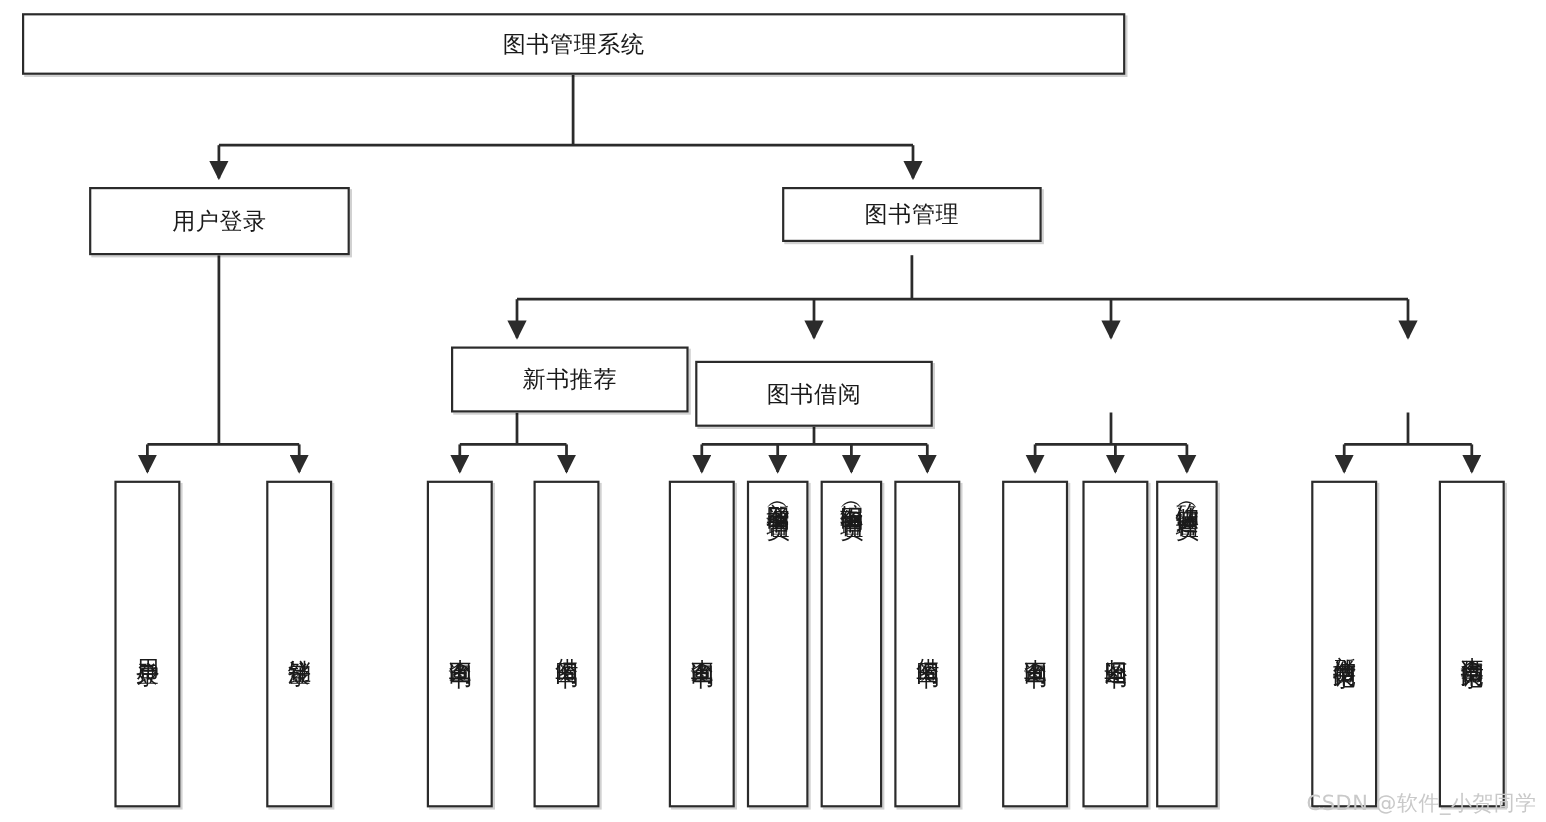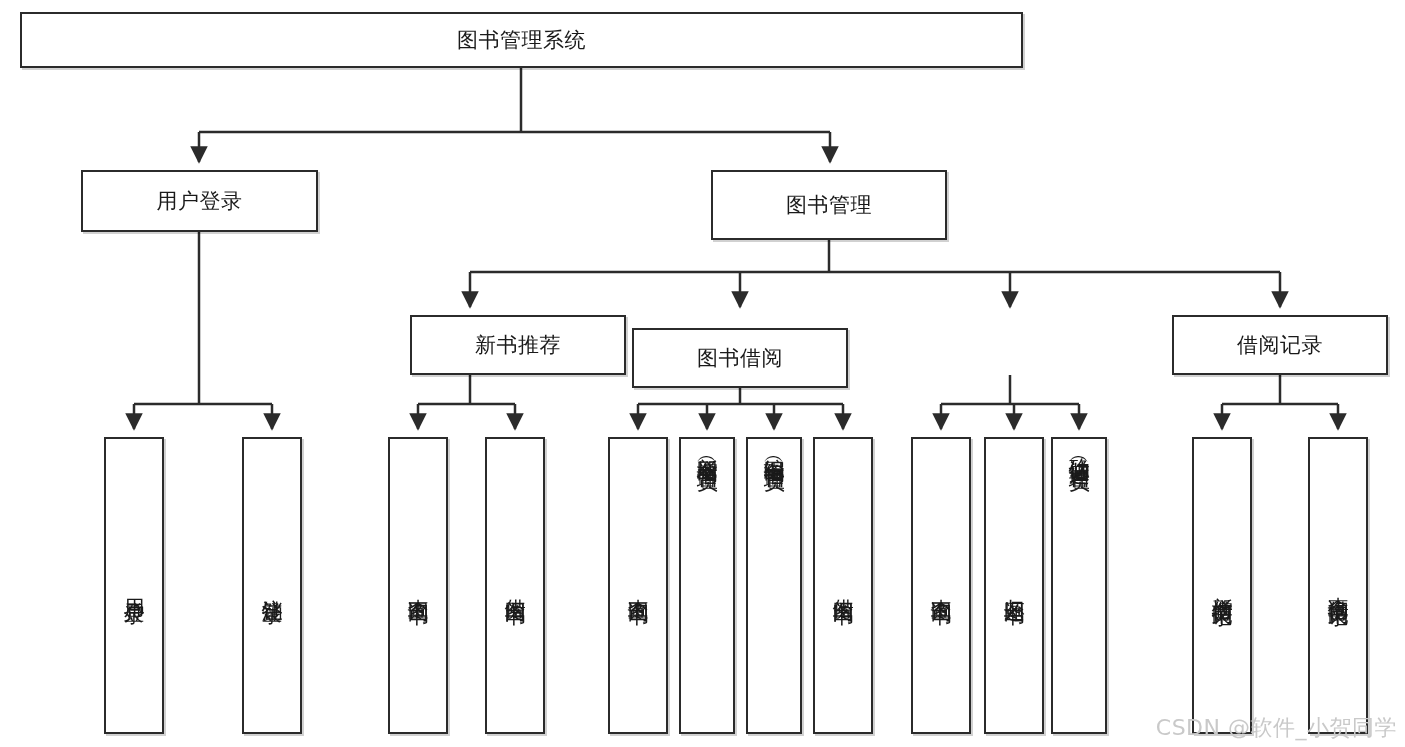--- a/index.html
+++ b/index.html
@@ -63,21 +63,21 @@
     position: absolute;
     left: 0; top: 0;
     width: 1405px;
     height: 747px;
     pointer-events: none;
   }
   .watermark {
     position: absolute;
     right: 8px;
     bottom: 4px;
-    font-size: 22px;
+    font-size: 19px;
     color: #c9c9c9;
     white-space: nowrap;
     letter-spacing: 0.5px;
   }
 </style>
 </head>
 <body>
 
 <div id="diagram-root">
 
@@ -131,33 +131,30 @@
     </g>
   </svg>
 
   <div class="node-box" style="left:20px; top:12px; width:1003px; height:56px;">
     <span class="node-label-h">图书管理系统</span>
   </div>
 
   <div class="node-box" style="left:81px; top:170px; width:237px; height:62px;">
     <span class="node-label-h">用户登录</span>
   </div>
-  <div class="node-box" style="left:711px; top:170px; width:236px; height:70px;">
+  <div class="node-box" style="left:711px; top:170px; width:236px; height:50px;">
     <span class="node-label-h">图书管理</span>
   </div>
 
   <div class="node-box" style="left:362px; top:315px; width:216px; height:60px;margin-left:48px;">
     <span class="node-label-h">新书推荐</span>
   </div>
   <div class="node-box" style="left:632px; top:328px; width:216px; height:60px;">
     <span class="node-label-h">图书借阅</span>
   </div>
-  <div class="node-box" style="left:1172px; top:315px; width:216px; height:60px;">
-    <span class="node-label-h">借阅记录</span>
-  </div>
 
   <div class="node-box" style="left:104px; top:437px; width:60px; height:297px;">
     <span class="node-label-v">用户登录</span>
   </div>
   <div class="node-box" style="left:242px; top:437px; width:60px; height:297px;">
     <span class="node-label-v">注销登录</span>
   </div>
 
   <div class="node-box" style="left:388px; top:437px; width:60px; height:297px;">
     <span class="node-label-v">查询图书</span>

